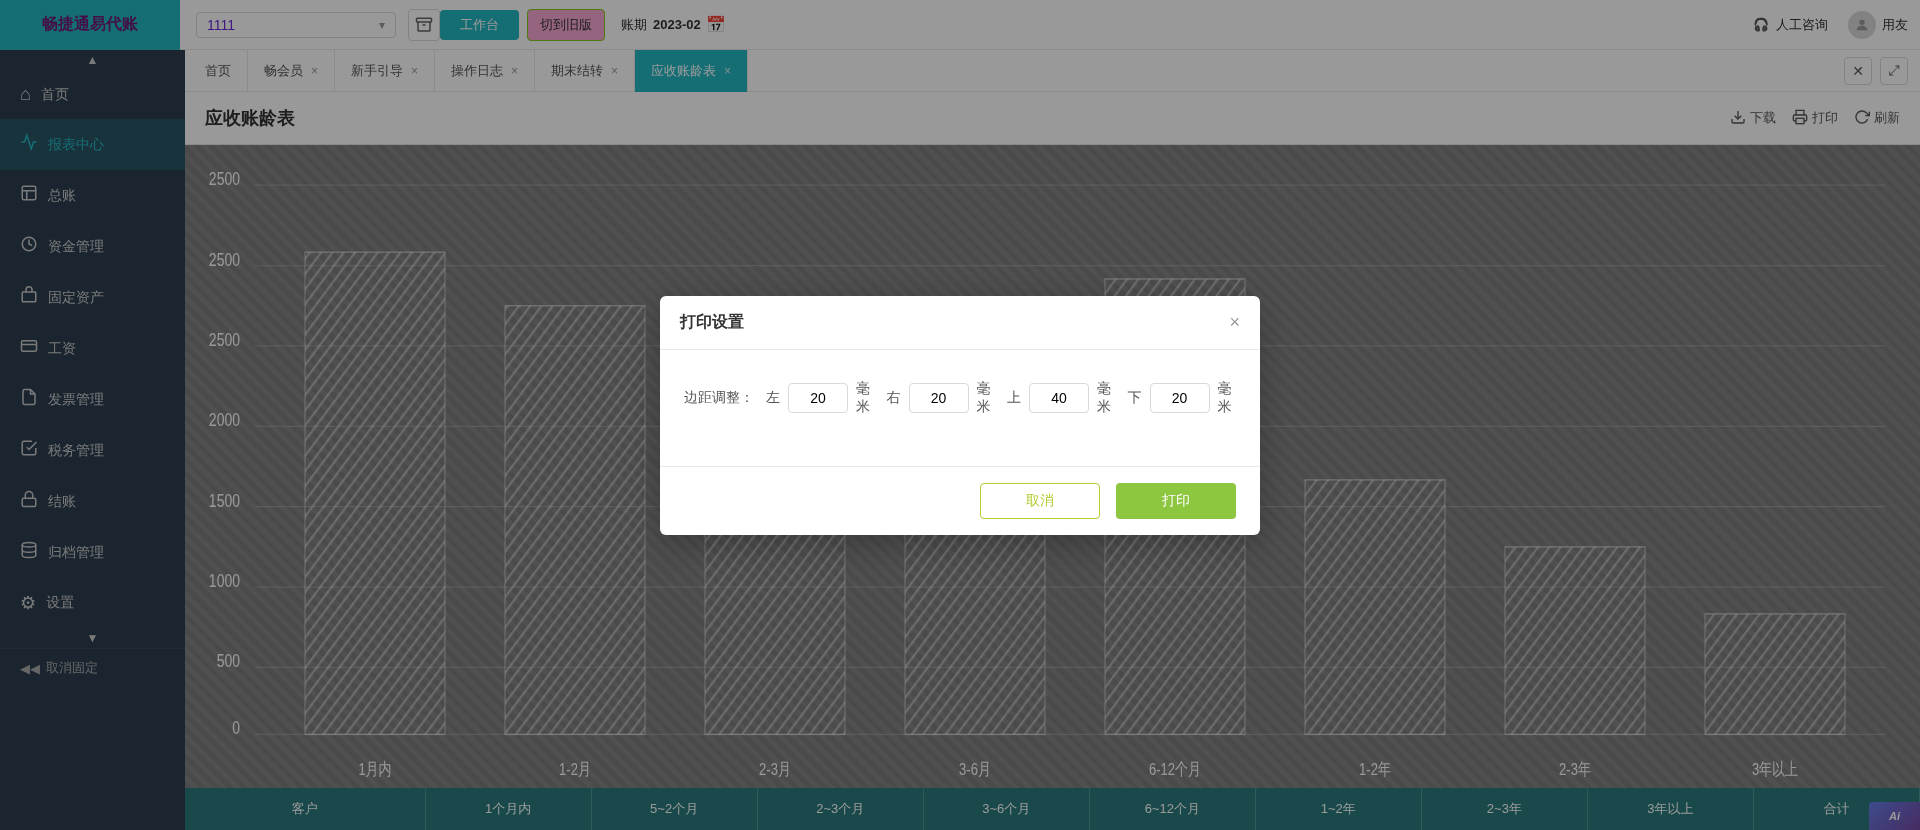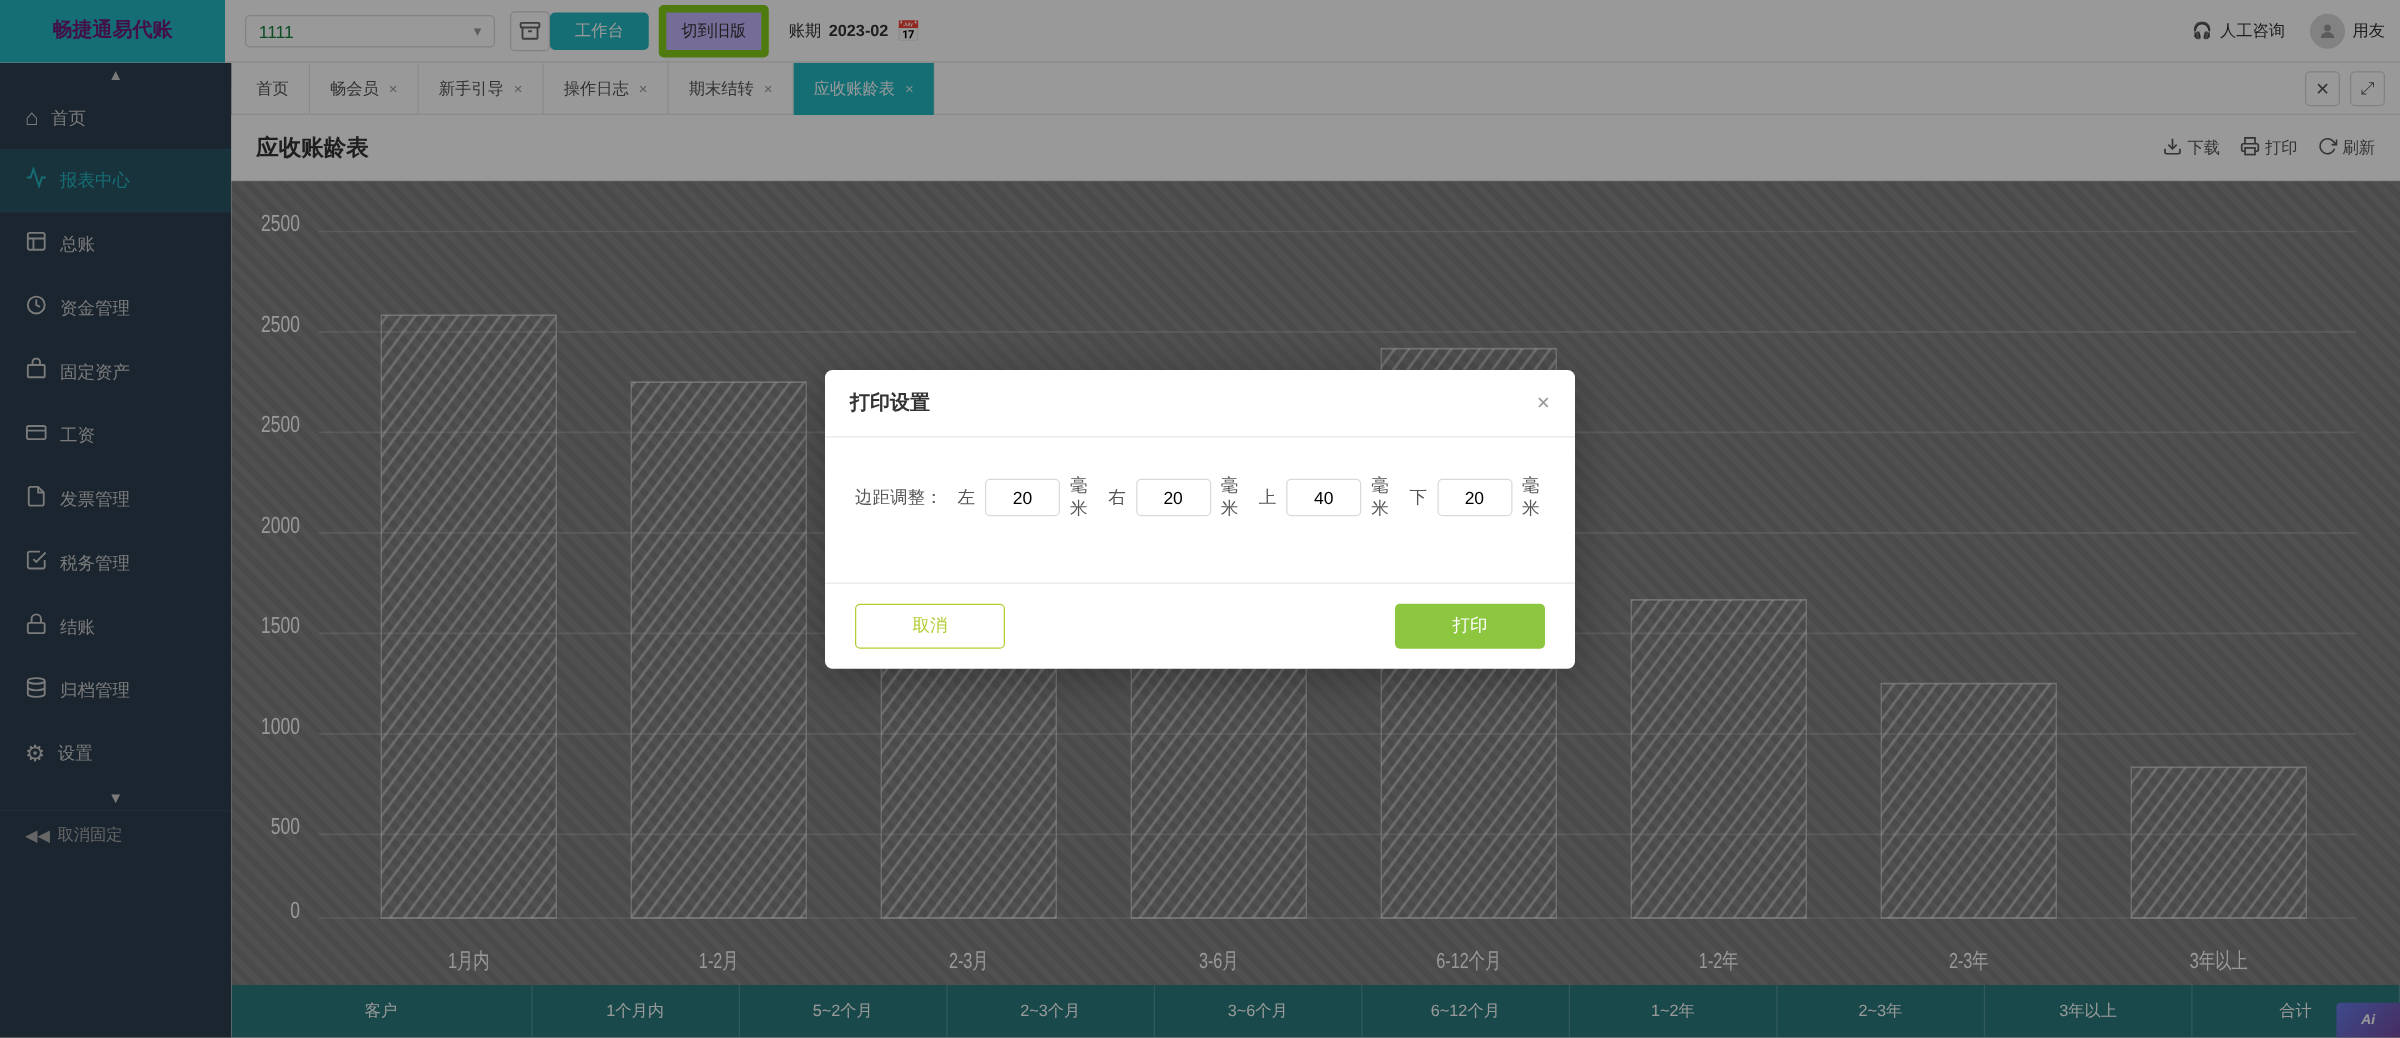--- a/index.html
+++ b/index.html
@@ -35,21 +35,21 @@
       display: flex;
       align-items: center;
       margin-left: 16px;
       border: 1px solid #d9d9d9;
       border-radius: 4px;
       padding: 4px 10px;
       cursor: pointer;
       min-width: 200px;
       background: #fff;
     }
-    .company-name { font-size: 14px; color: #15803d; flex: 1; }
+    .company-name { font-size: 14px; color: #6d28d9; flex: 1; }
     .chevron-down { color: #999; margin-left: 8px; font-size: 12px; }
     .archive-icon {
       margin-left: 12px;
       width: 32px;
       height: 32px;
       border: 1px solid #d9d9d9;
       border-radius: 4px;
       display: flex;
       align-items: center;
       justify-content: center;
@@ -61,23 +61,23 @@
       background: #23b8c2;
       color: #fff;
       border: none;
       border-radius: 4px;
       padding: 6px 20px;
       cursor: pointer;
       font-size: 13px;
     }
     .switch-old-btn {
       margin-left: 8px;
-      background: #c4b5fd;
+      background: #f9a8d4;
       color: #333;
-      border: 6px solid #84cc16;
+      border: 1px solid #84cc16;
       border-radius: 4px;
       padding: 6px 12px;
       cursor: pointer;
       font-size: 13px;
     }
     .period-label {
       margin-left: 16px;
       color: #333;
       font-size: 13px;
       display: flex;
@@ -381,21 +381,21 @@
       outline: none;
     }
     .margin-unit {
       color: #555;
       font-size: 14px;
     }
     .modal-footer {
       padding: 16px 24px;
       display: flex;
       align-items: center;
-      justify-content: space-between;
+      justify-content: flex-end;
       gap: 16px;
       border-top: 1px solid #e8e8e8;
     }
     .btn-cancel {
       width: 120px;
       height: 36px;
       border: 1px solid #b5cc32;
       background: #fff;
       color: #b5cc32;
       border-radius: 4px;

